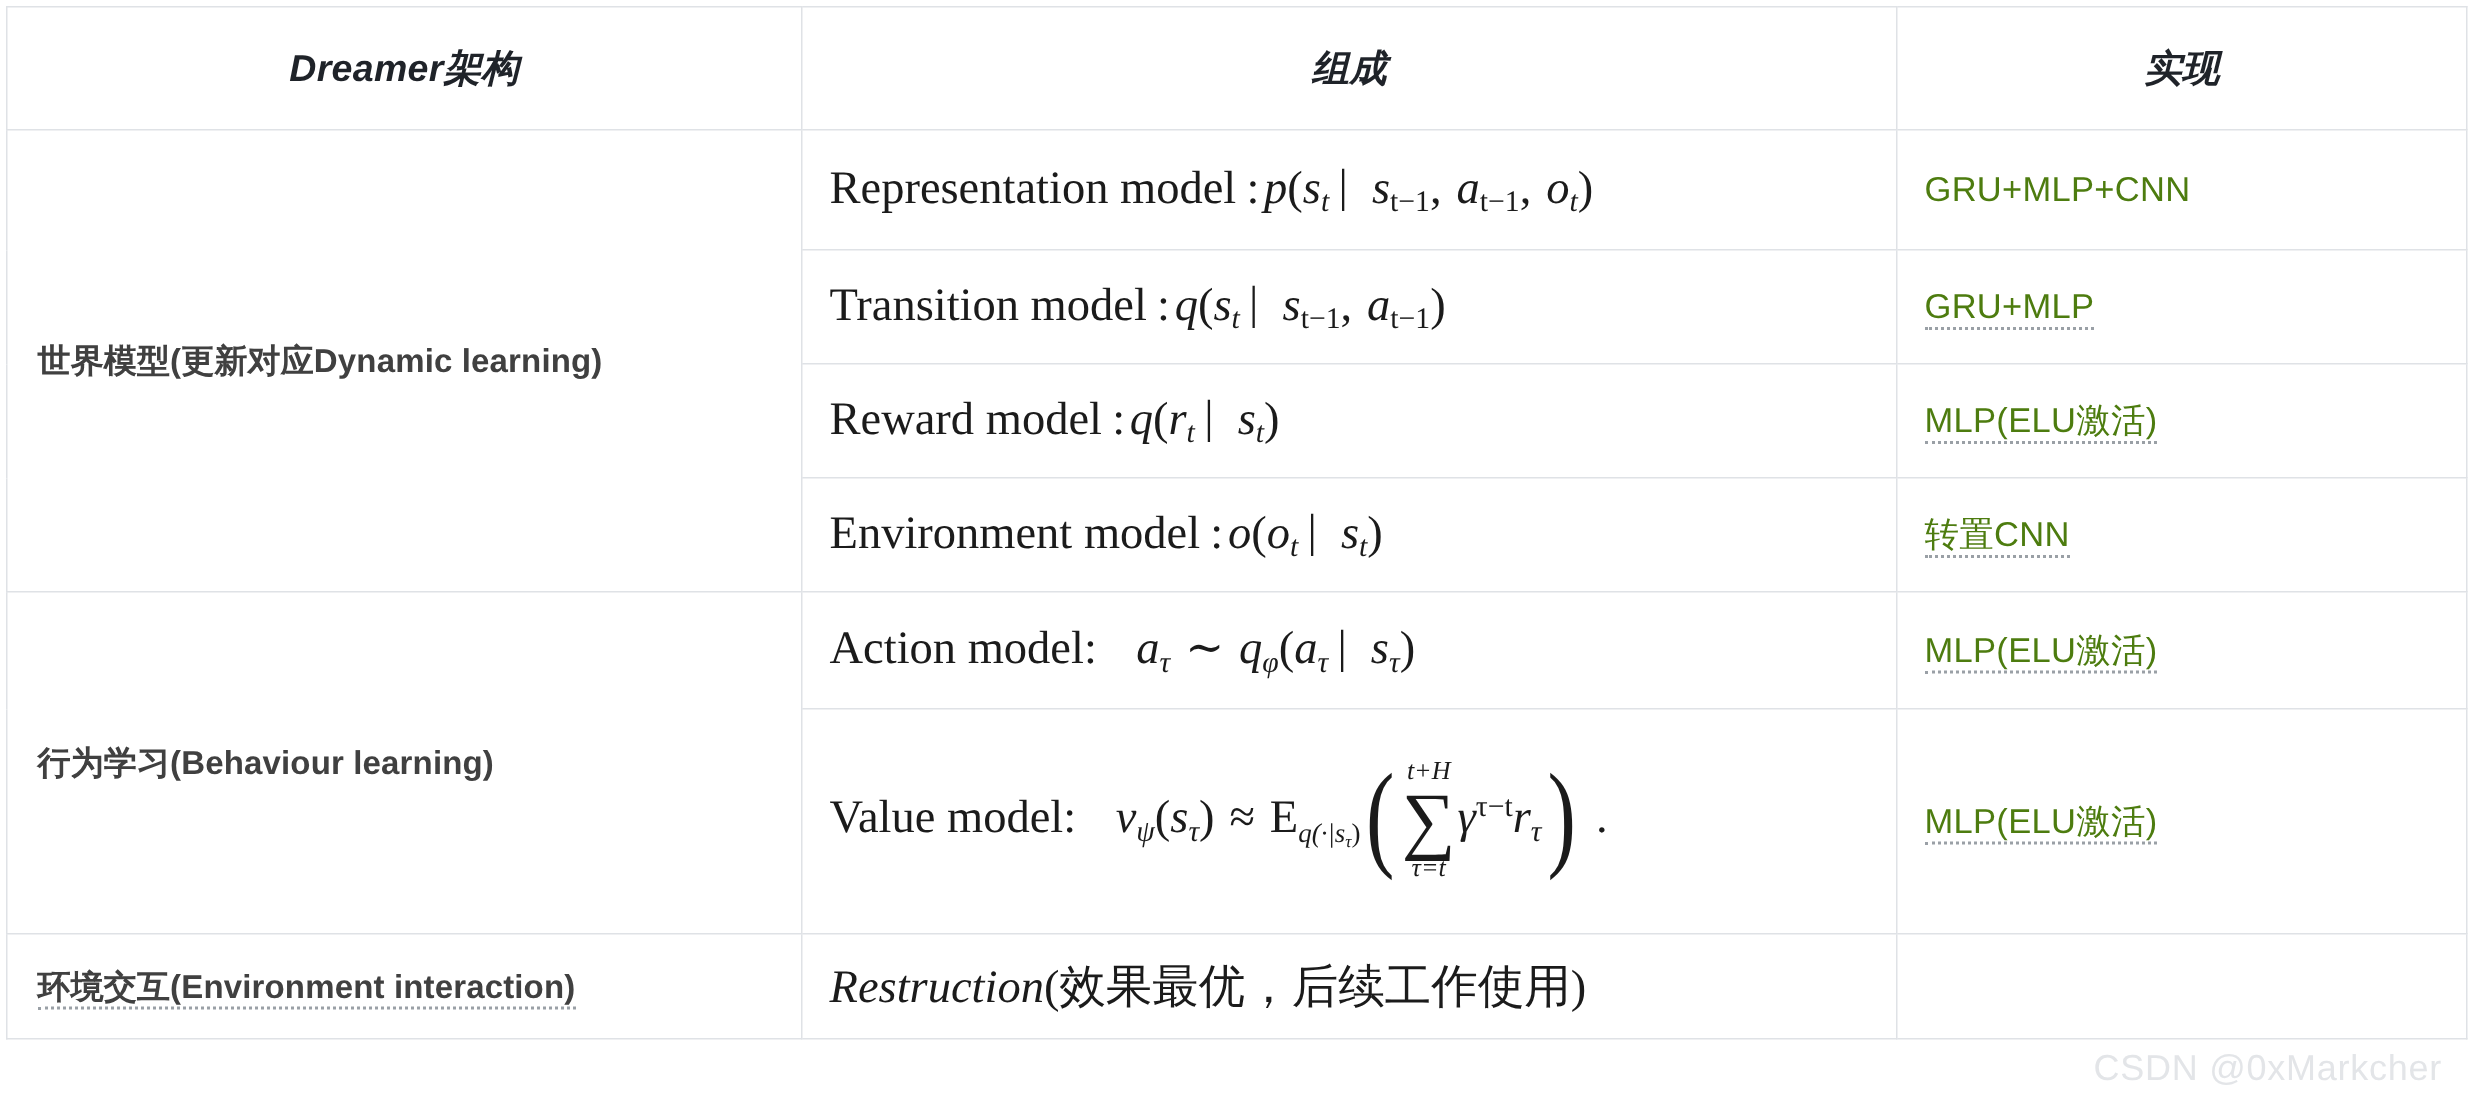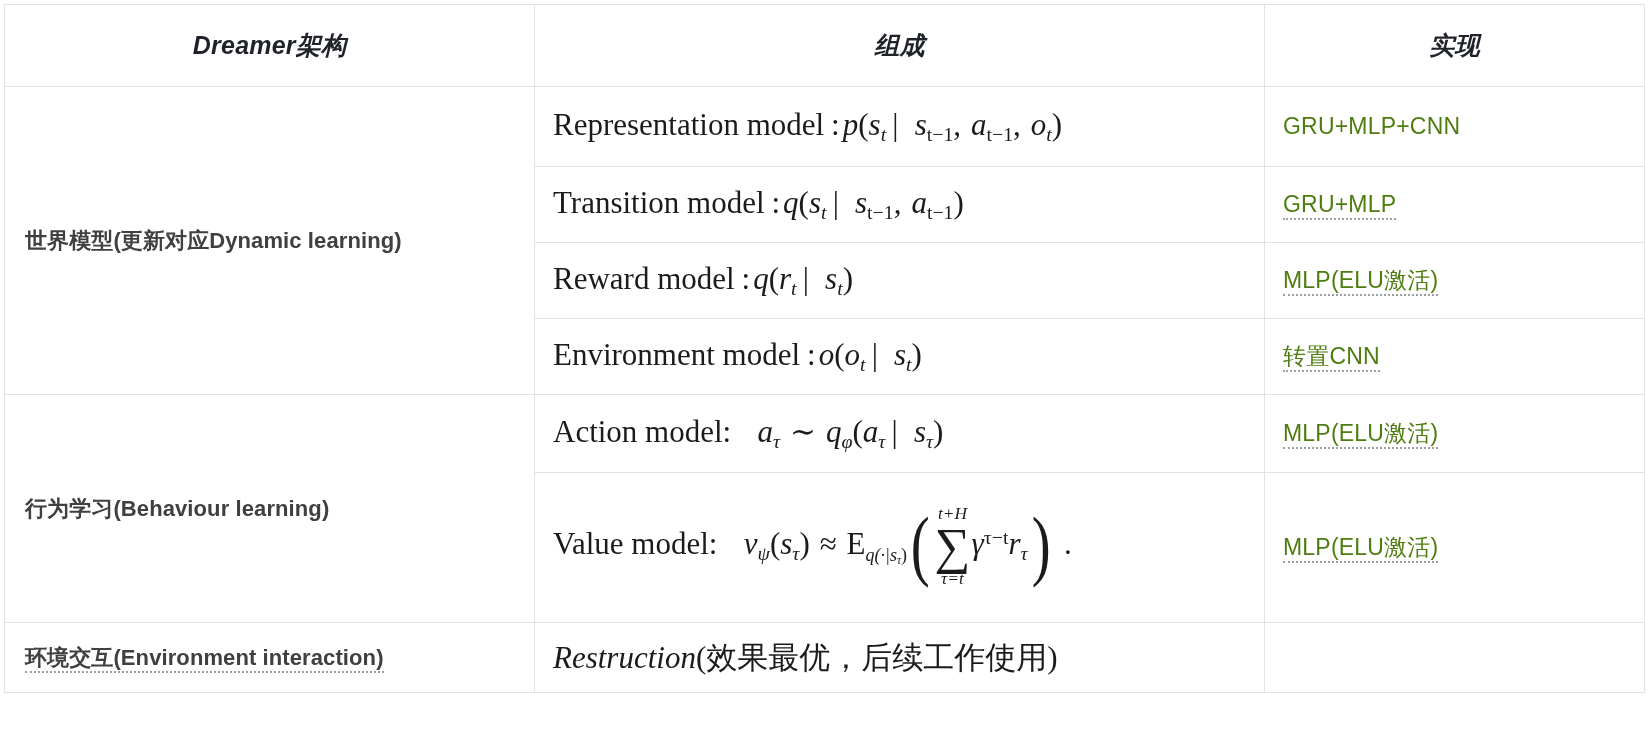--- a/index.html
+++ b/index.html
@@ -301,14 +301,15 @@
           </span>
         </td>
         <td class="impl-cell">
           <span class="impl-text"></span>
         </td>
       </tr>
 
     </tbody>
   </table>
 
+  <div class="watermark">CSDN @0xMarkcher</div>
 
 </div>
 
 </body></html>

